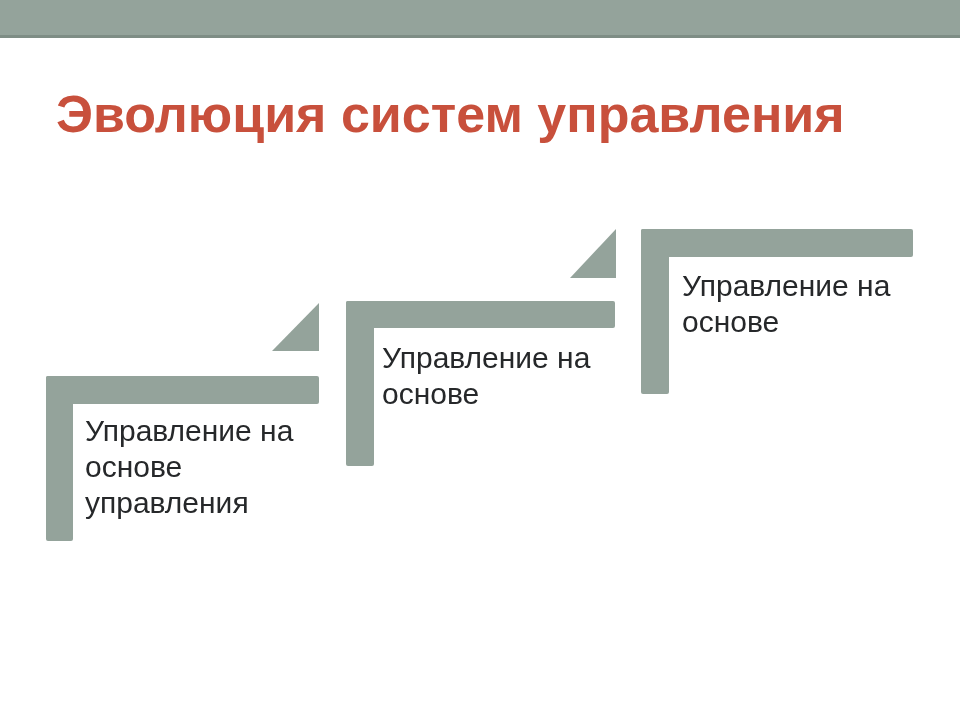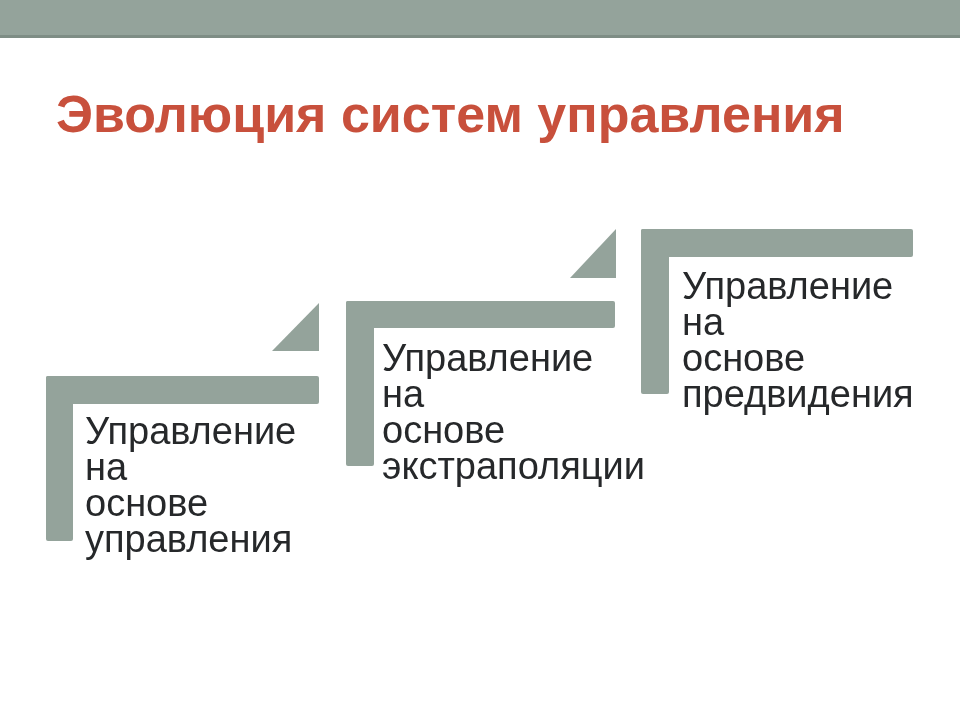--- a/index.html
+++ b/index.html
@@ -37,21 +37,21 @@
     background: var(--accent, #94a39b);
     border-radius: 2px;
   }
   .step-tri {
     position: absolute;
     background: var(--accent, #94a39b);
     clip-path: polygon(0% 100%, 100% 0%, 100% 100%);
   }
   .step-text {
     position: absolute;
-    font-size: 38px;
+    font-size: 30px;
     line-height: 36px;
     color: var(--text, #26282a);
   }
   .step-line { display: block; }
 
   
   .s1-bar  { left: 46px;  top: 376px; width: 273px; height: 28px; }
   .s1-arm  { left: 46px;  top: 376px; width: 27px;  height: 165px; }
   .s1-text { left: 85px;  top: 413px; width: 255px; }
   
@@ -86,29 +86,27 @@
       </div>
     </div>
 
     <div>
       <div class="step-tri s2-tri"></div>
       <div class="step-bar s2-bar"></div>
       <div class="step-arm s2-arm"></div>
       <div class="step-text s2-text">
         <span class="step-line">Управление на</span>
         <span class="step-line">основе</span>
-        <span class="step-line">экстраполяции</span>
       </div>
     </div>
 
     <div>
       <div class="step-tri s3-tri"></div>
       <div class="step-bar s3-bar"></div>
       <div class="step-arm s3-arm"></div>
       <div class="step-text s3-text">
         <span class="step-line">Управление на</span>
         <span class="step-line">основе</span>
-        <span class="step-line">предвидения</span>
       </div>
     </div>
 
   </div>
 </div>
 
 </body></html>

